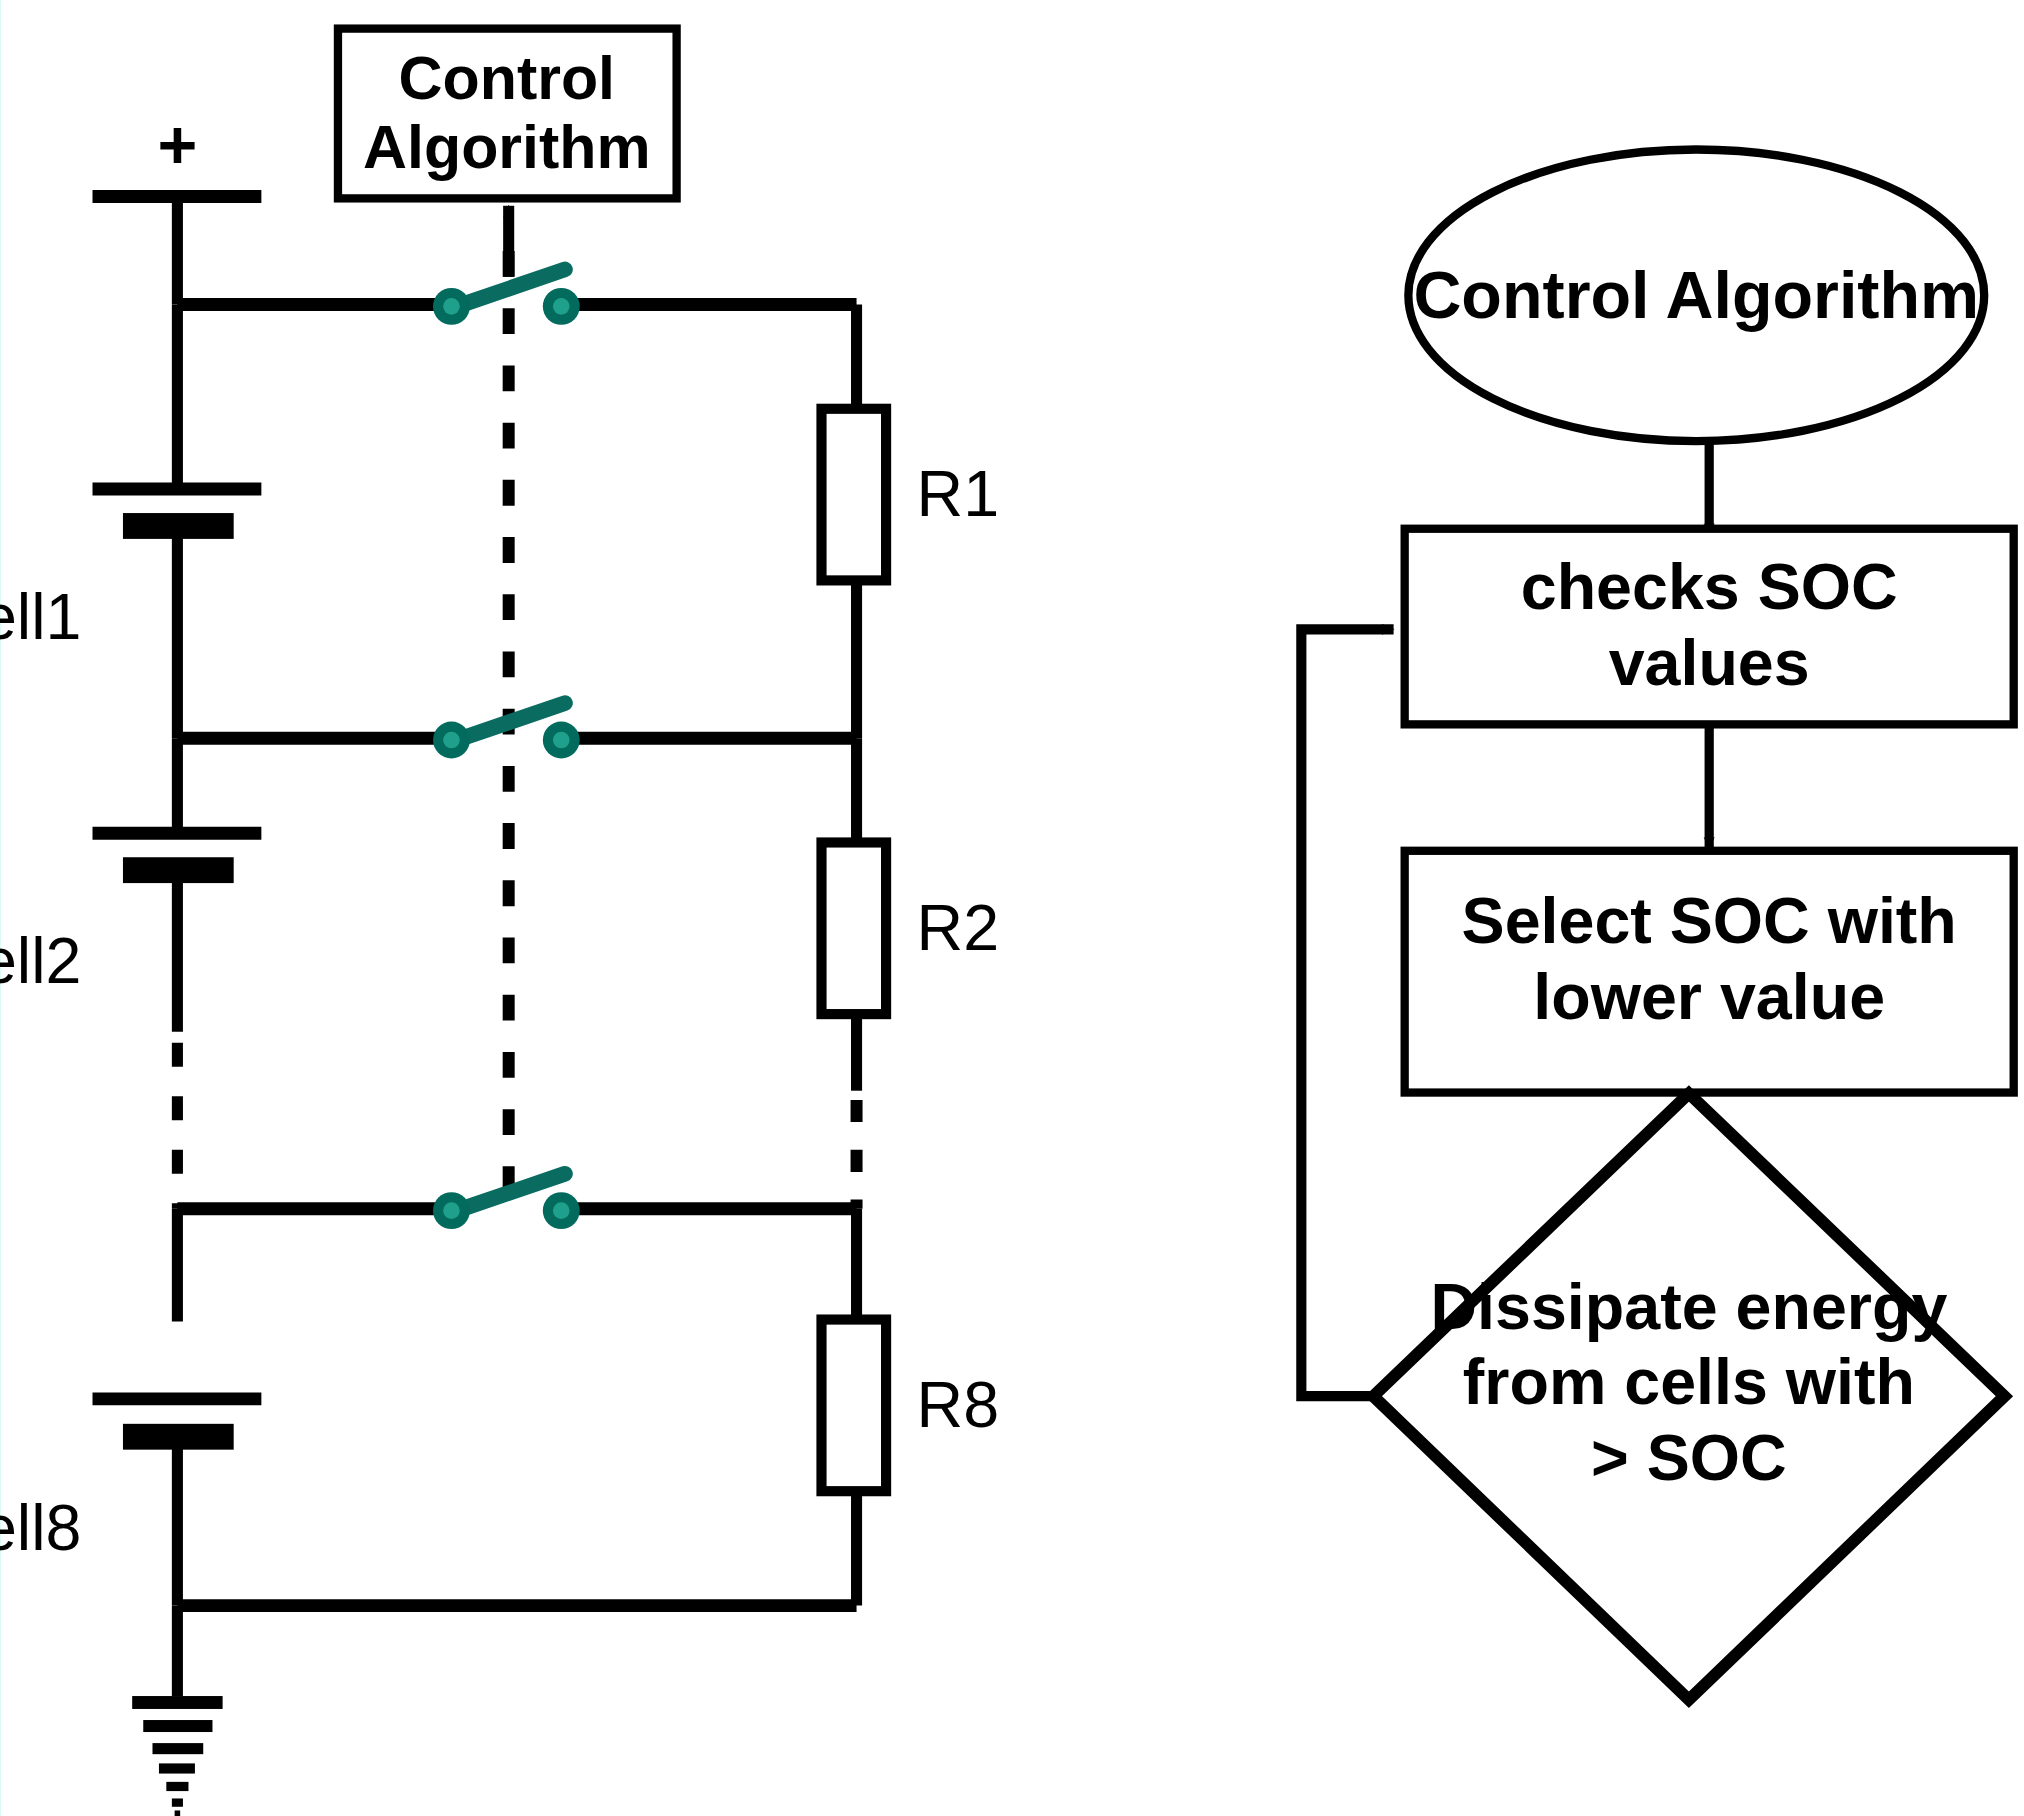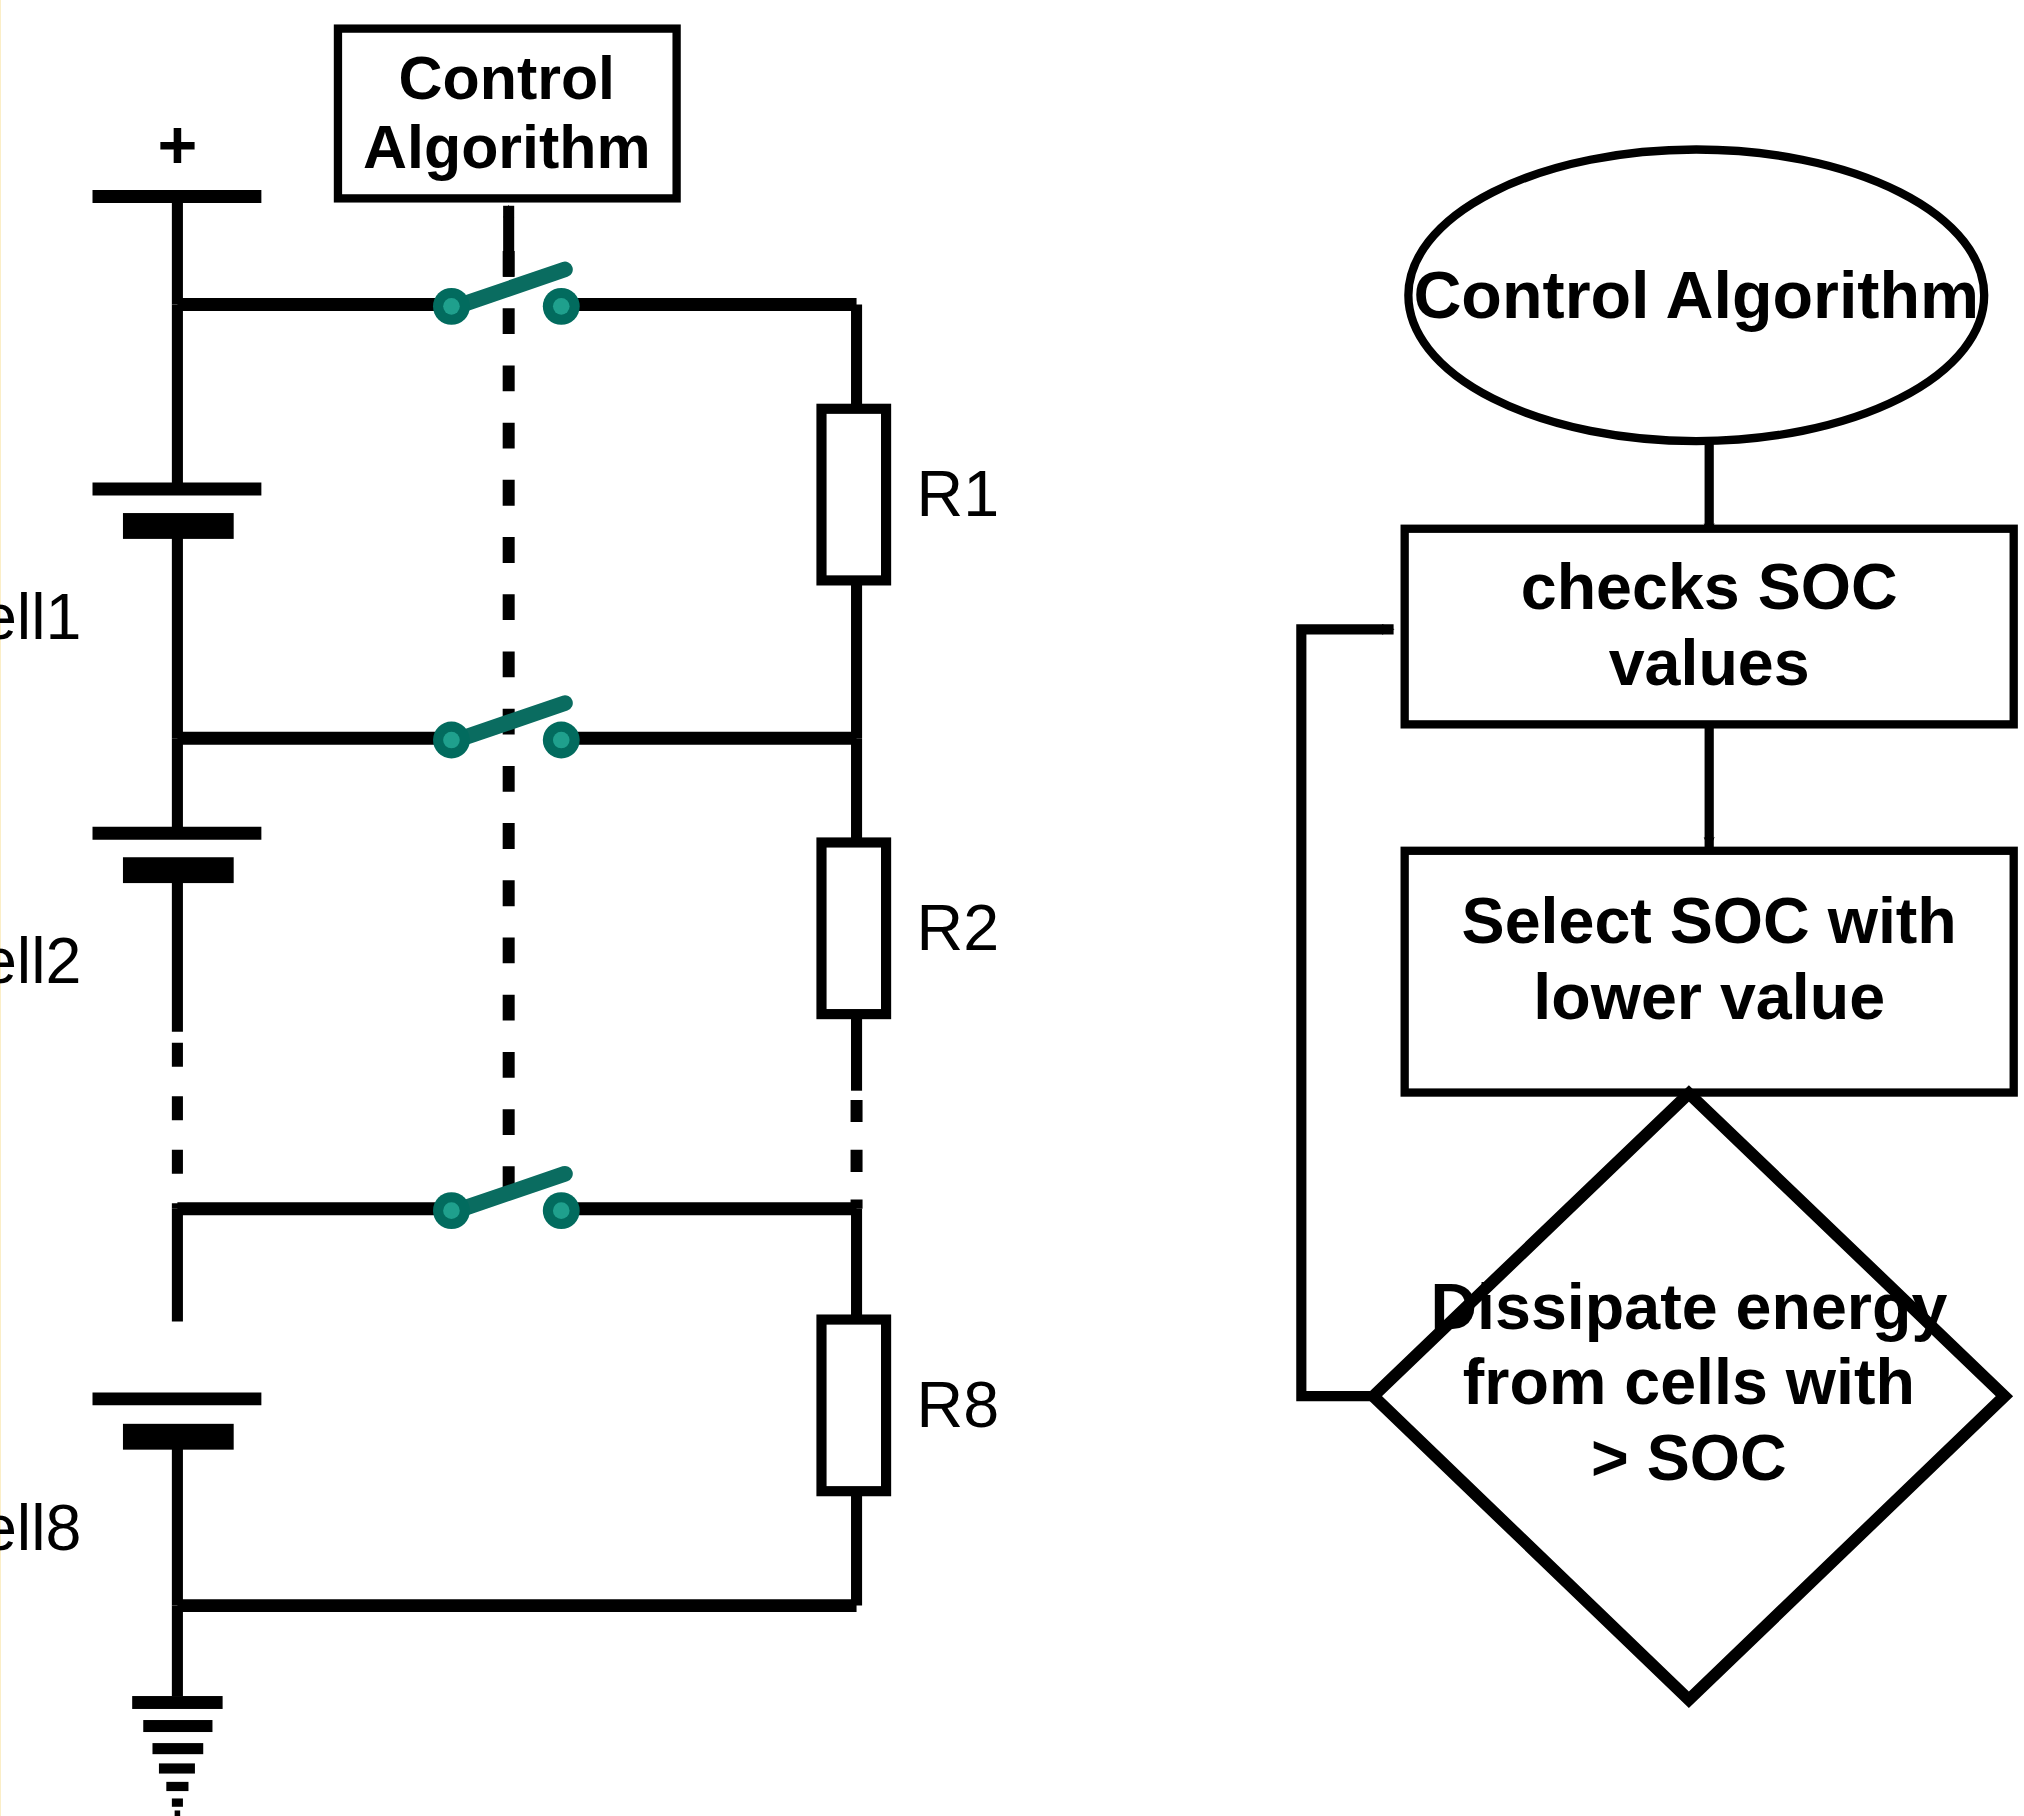--- a/index.html
+++ b/index.html
@@ -10,21 +10,21 @@
   body {
     width: 2025px;
     height: 1816px;
     font-family: "Liberation Sans", sans-serif;
     overflow: hidden;
   }
   #root {
     position: relative;
     width: 1667px;
     height: 1816px;
-    background: #eab308;
+    background: #5eead4;
   }
   svg.stage {
     display: block;
     width: 2025px;
     height: 1816px;
   }
   text {
     font-family: "Liberation Sans", sans-serif;
     fill: #000000;
   }

